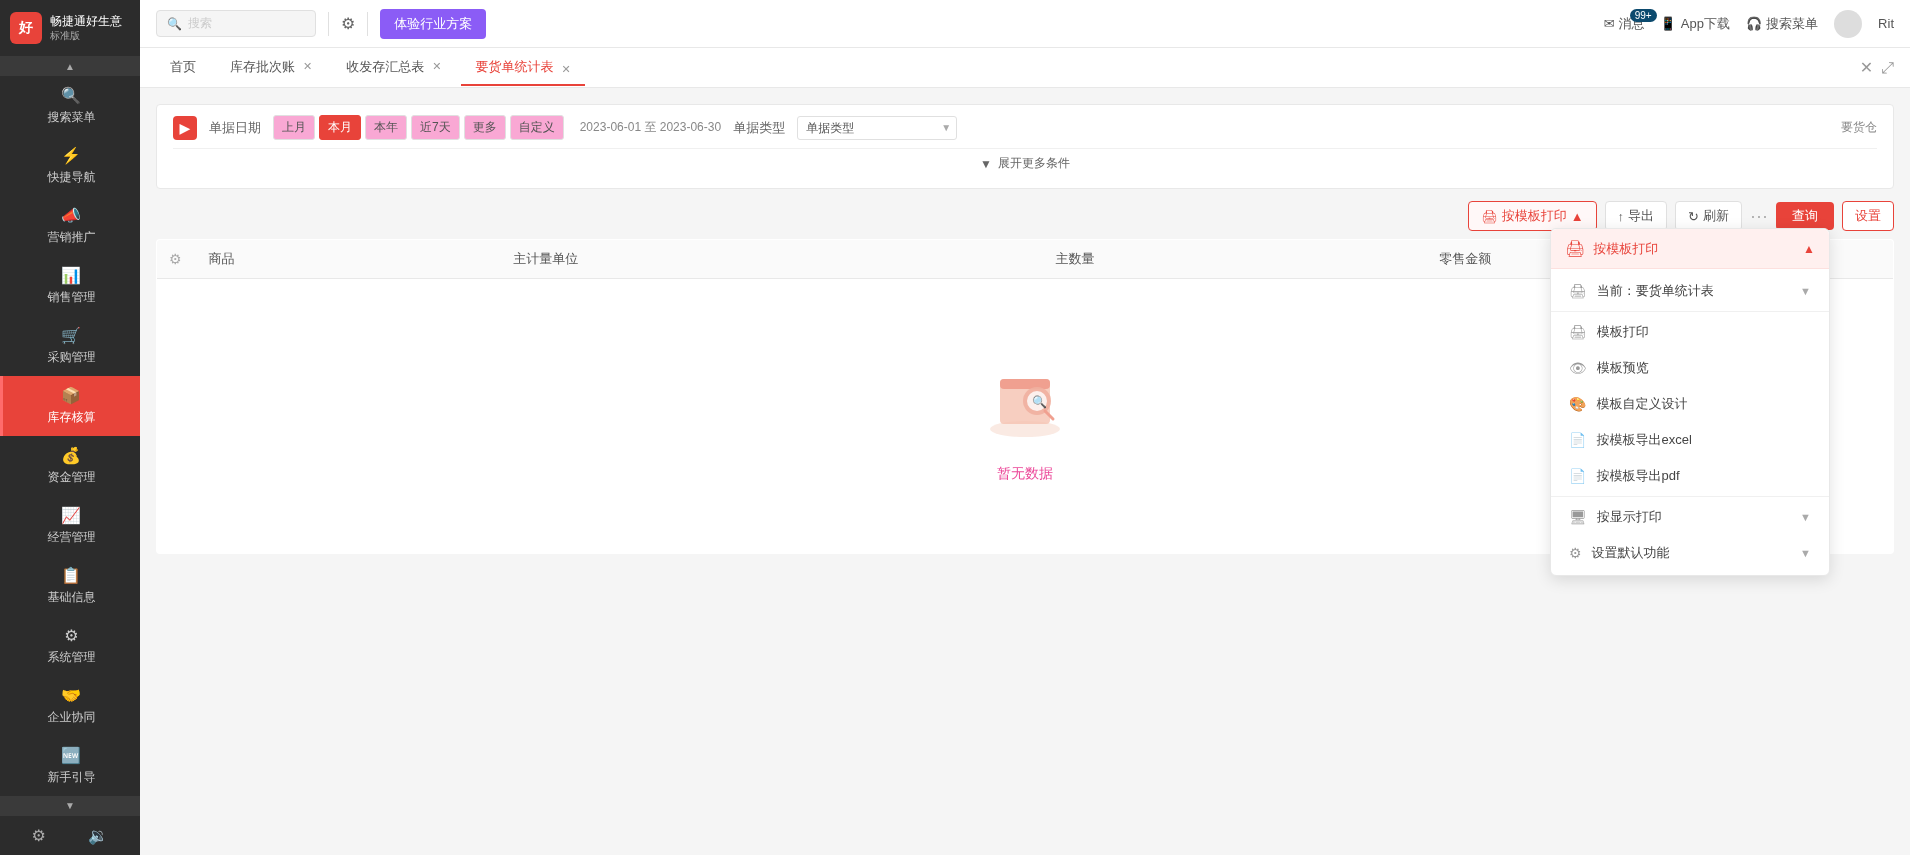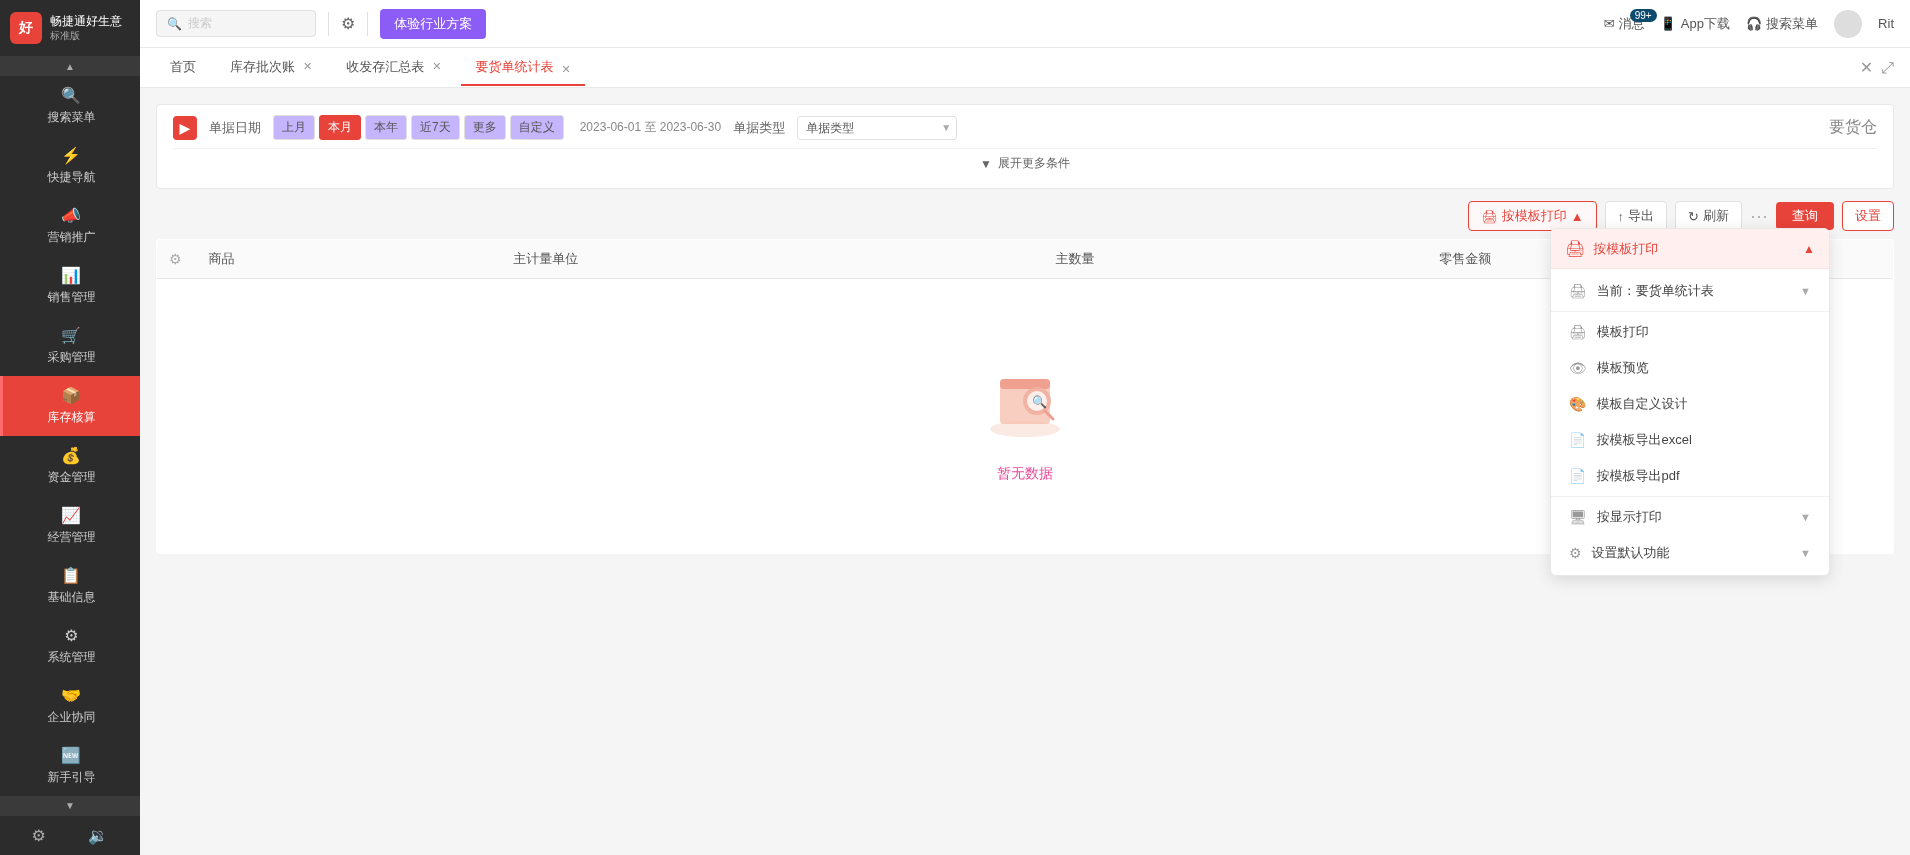--- a/index.html
+++ b/index.html
@@ -163,21 +163,21 @@
       padding: 10px 16px;
       margin-bottom: 12px;
     }
     .filter-row { display: flex; align-items: center; gap: 12px; flex-wrap: wrap; }
     .filter-label { color: #666; font-size: 13px; white-space: nowrap; }
     .date-btn-group { display: flex; align-items: center; gap: 4px; }
     .date-btn {
       padding: 3px 8px;
       border: 1px solid #e0e0e0;
       border-radius: 3px;
-      background: #c4b5fd;
+      background: #f9a8d4;
       font-size: 12px;
       cursor: pointer;
       color: #555;
     }
     .date-btn.active { background: #e8433a; color: #fff; border-color: #e8433a; }
     .date-range { font-size: 12px; color: #888; margin-left: 4px; }
     .filter-select {
       border: 1px solid #e0e0e0;
       border-radius: 3px;
       padding: 4px 24px 4px 8px;
@@ -475,21 +475,21 @@
           <button class="date-btn">更多</button>
           <button class="date-btn">自定义</button>
         </div>
         <span class="date-range">2023-06-01 至 2023-06-30</span>
         <span class="filter-label">单据类型</span>
         <div class="filter-select-wrap">
           <select class="filter-select">
             <option>单据类型</option>
           </select>
         </div>
-        <span style="color:#888; font-size:16px; margin-left:auto; cursor:pointer;">要货仓</span>
+        <span style="color:#888; font-size:12px; margin-left:auto; cursor:pointer;">要货仓</span>
       </div>
       <div class="expand-conditions">
         <span>▼</span>
         <span>展开更多条件</span>
       </div>
     </div>
 
     <div class="table-toolbar">
       <button class="toolbar-btn active">
         <span>🖨</span>

